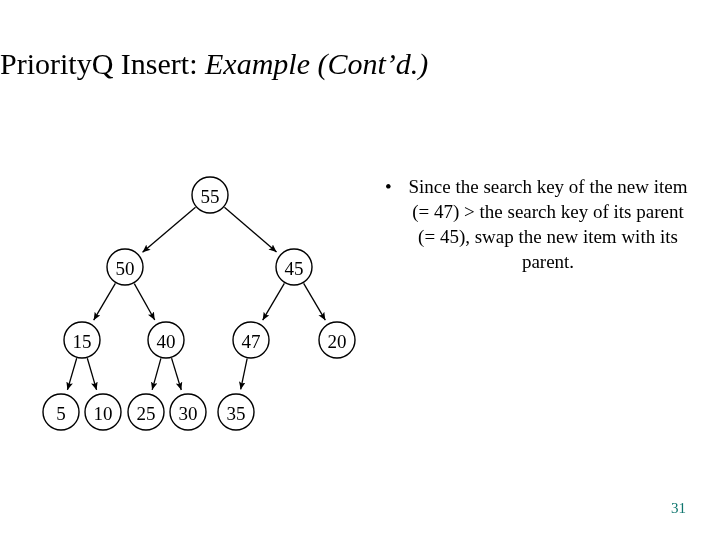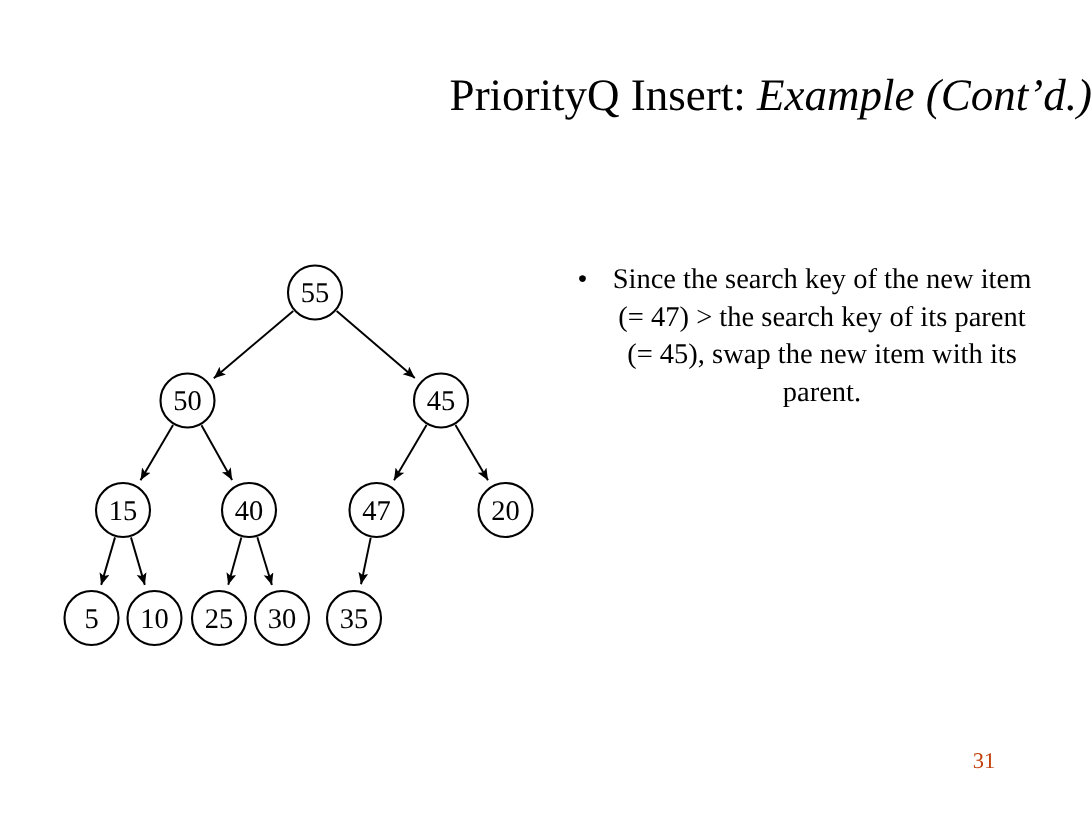--- a/index.html
+++ b/index.html
@@ -20,21 +20,21 @@
     left: 0; top: 0;
     width: 728px;
     height: 546px;
     background: #ffffff;
   }
   #slide-title {
     position: absolute;
     left: 0;
     top: 46px;
     width: 728px;
-    text-align: right;
+    text-align: left;
     font-size: 30px;
     line-height: 36px;
     white-space: nowrap;
     font-family: "Liberation Serif", "DejaVu Serif", serif;
   }
   #slide-title .title-italic {
     font-style: italic;
   }
   #bullet-block {
     position: absolute;
@@ -67,24 +67,24 @@
     left: 0;
     top: 0;
     width: 380px;
     height: 460px;
   }
   #page-number {
     position: absolute;
     left: 626px;
     top: 498px;
     width: 60px;
-    text-align: center;
+    text-align: right;
     font-size: 15px;
     line-height: 20px;
-    color: #c2410c;
+    color: #0f766e;
     font-family: "Liberation Serif", "DejaVu Serif", serif;
   }
   .node-circle {
     fill: #ffffff;
     stroke: #000000;
     stroke-width: 1.4;
   }
   .node-label {
     font-family: "Liberation Serif", "DejaVu Serif", serif;
     font-size: 19px;

